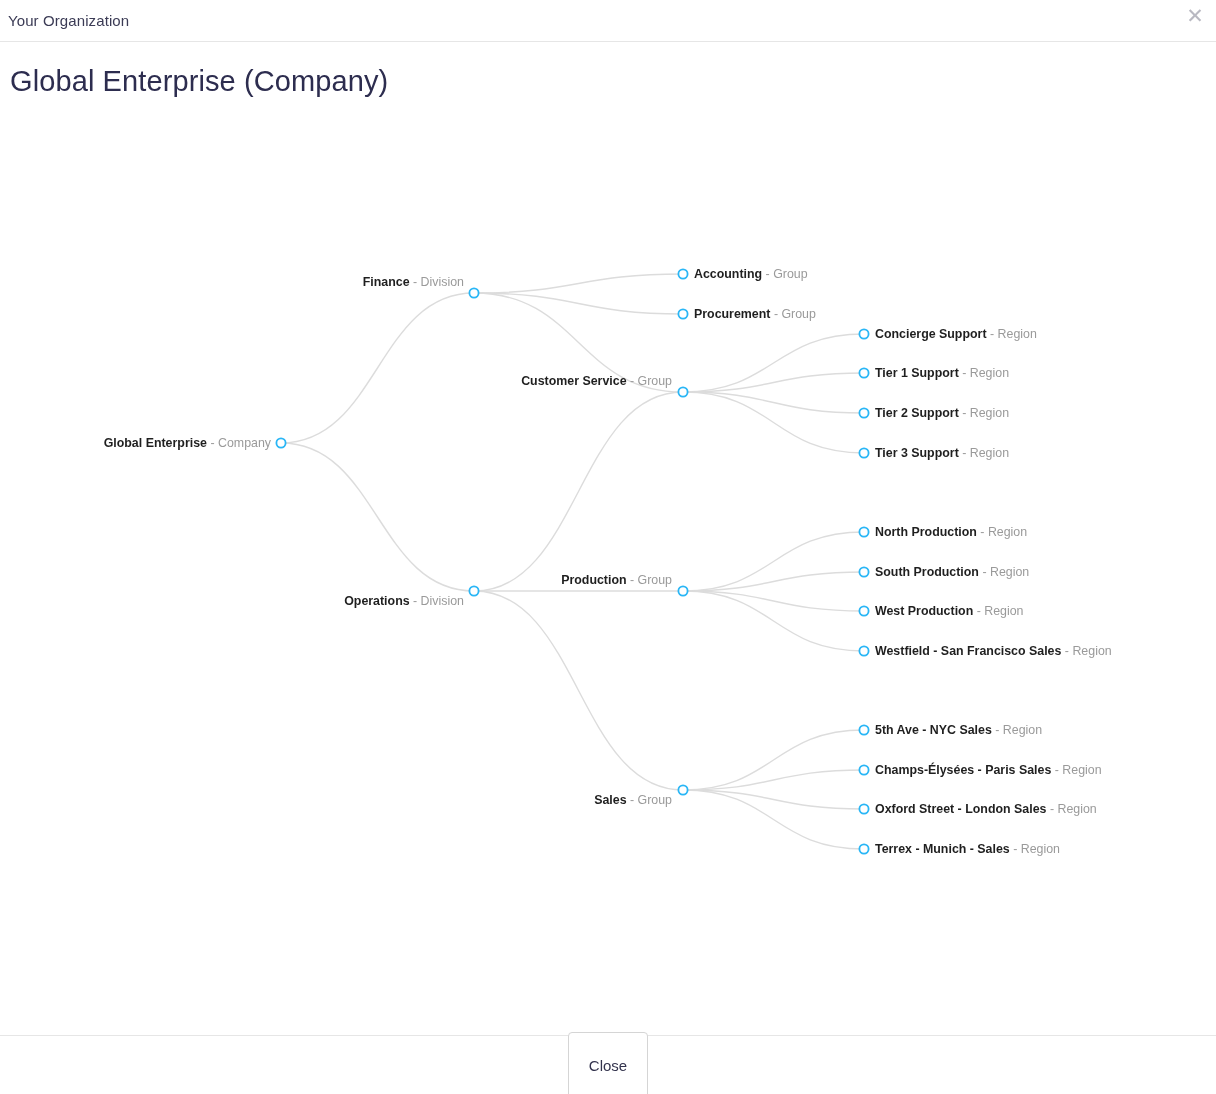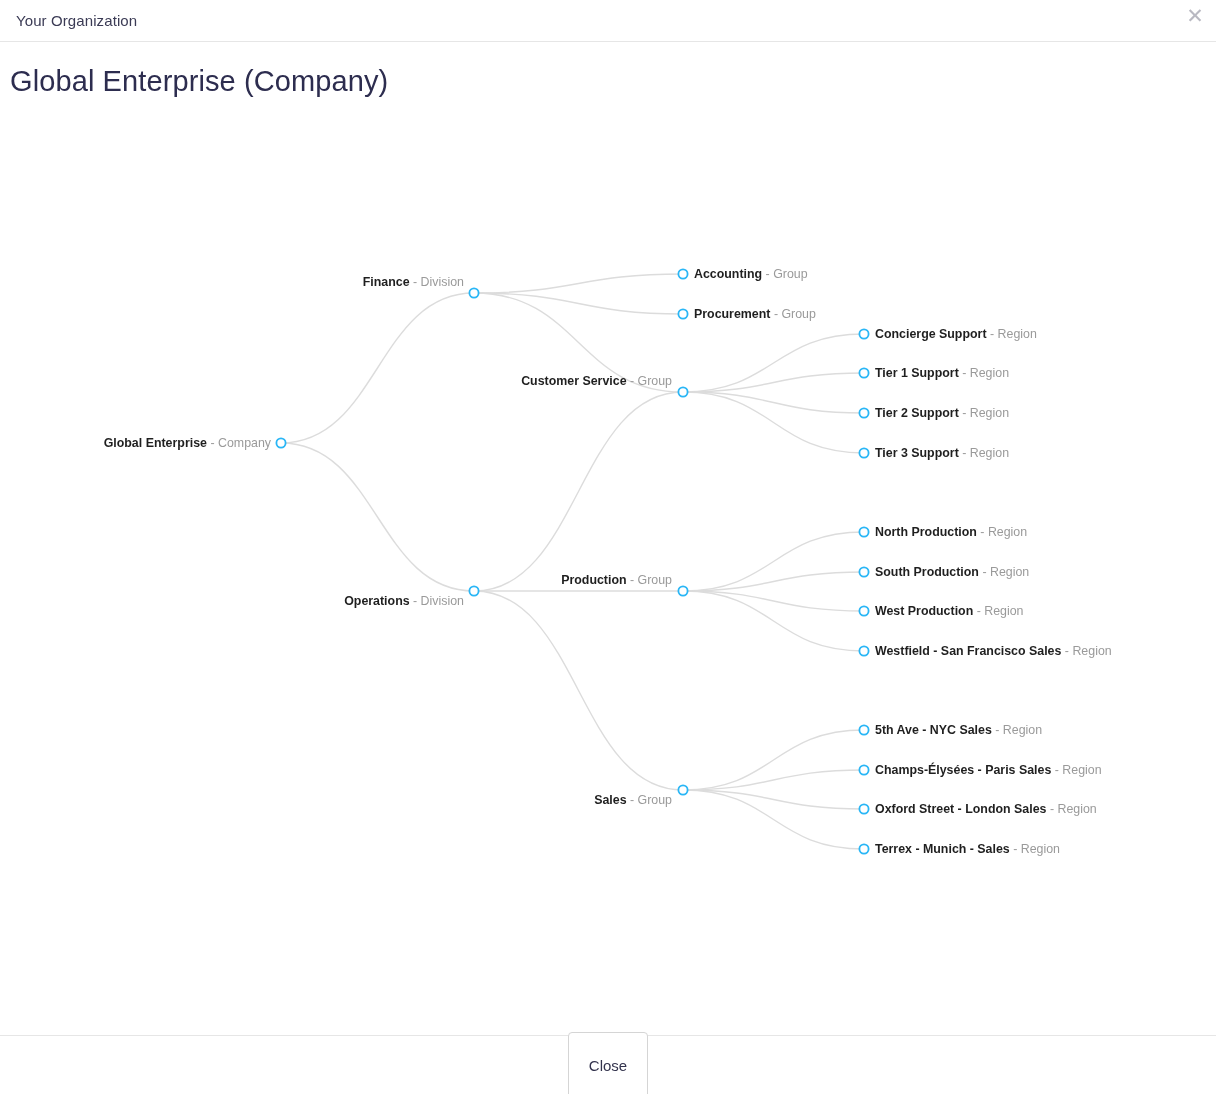--- a/index.html
+++ b/index.html
@@ -21,21 +21,21 @@
     position: absolute;
     left: 0; top: 0;
     width: 1216px;
     height: 42px;
     border-bottom: 1px solid #e6e6e6;
     box-sizing: border-box;
     display: flex;
     align-items: center;
   }
   .modal-header-title {
-    margin-left: 16px;
+    margin-left: 8px;
     font-size: 15px;
     font-weight: 400;
     color: #3b3b55;
     letter-spacing: 0.1px;
   }
   .close-icon {
     position: absolute;
     right: 8px;
     top: 2px;
     width: 26px;

